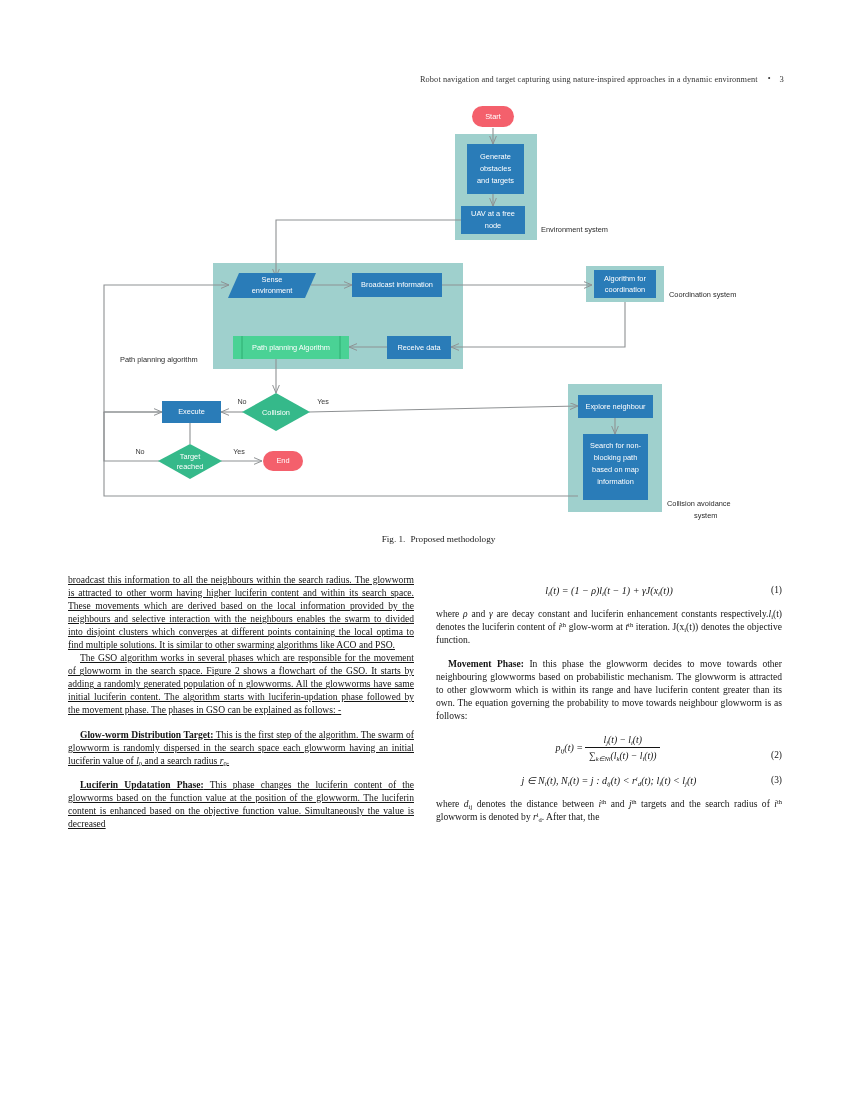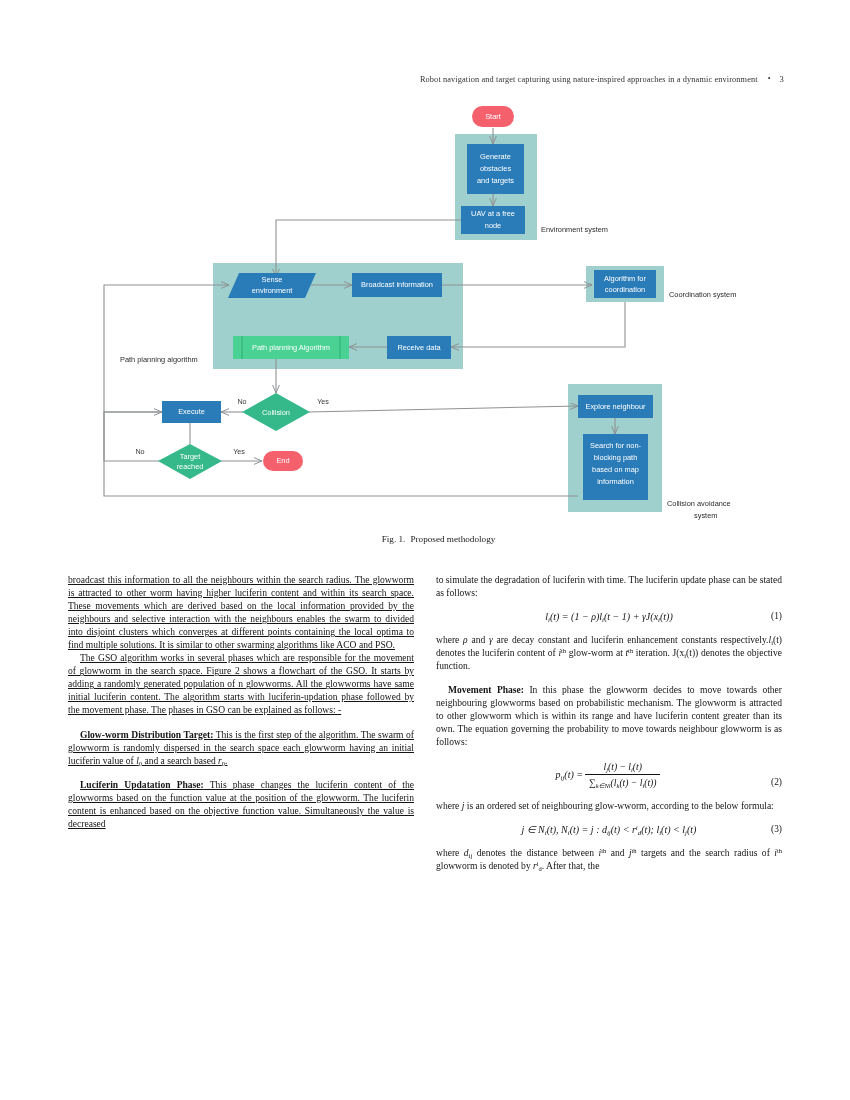--- a/index.html
+++ b/index.html
@@ -269,50 +269,48 @@
   <span class="cap-lbl">Fig. 1.</span><span>Proposed methodology</span>
 </div>
 
 <div class="col col-left">
 
   <p>broadcast this information to all the neighbours within the search radius. The glowworm is attracted to other worm having higher luciferin content and within its search space. These movements which are derived based on the local information provided by the neighbours and selective interaction with the neighbours enables the swarm to divided into disjoint clusters which converges at different points containing the local optima to find multiple solutions. It is similar to other swarming algorithms like ACO and PSO.</p>
 
   <p class="indent">The GSO algorithm works in several phases which are responsible for the movement of glowworm in the search space. Figure 2 shows a flowchart of the GSO. It starts by adding a randomly generated population of n glowworms. All the glowworms have same initial luciferin content. The algorithm starts with luciferin-updation phase followed by the movement phase. The phases in GSO can be explained as follows: -</p>
 
   <p class="indent gap">
-    <span class="runin">Glow-worm Distribution Target:</span><span> This is the first step of the algorithm. The swarm of glowworm is randomly dispersed in the search space each glowworm having an initial luciferin value of </span><i>l</i><sub>0</sub><span> and a search based </span><i>r</i><sub>0</sub><span>.</span>
+    <span class="runin">Glow-worm Distribution Target:</span><span> This is the first step of the algorithm. The swarm of glowworm is randomly dispersed in the search space each glowworm having an initial luciferin value of </span><i>l</i><sub>0</sub><span> and a search radius </span><i>r</i><sub>0</sub><span>.</span>
   </p>
 
   <p class="indent gap">
     <span class="runin">Luciferin Updatation Phase:</span><span> This phase changes the luciferin content of the glowworms based on the function value at the position of the glowworm. The luciferin content is enhanced based on the objective function value. Simultaneously the value is decreased</span>
   </p>
 
 </div>
 
 <div class="col col-right">
 
-  <p>to simulate the degradation of luciferin with time. The luciferin update phase can be stated as follows:</p>
 
   <div class="eq">
     <span class="eq-body"><i>l</i><sub>i</sub><span>(t) = (1 − ρ)l</span><sub>i</sub><span>(t − 1) + γJ(x</span><sub>i</sub><span>(t))</span></span>
     <span class="eq-num">(1)</span>
   </div>
 
   <p><span>where </span><i>ρ</i><span> and </span><i>γ</i><span> are decay constant and luciferin enhancement constants respectively.</span><i>l</i><sub>i</sub><span>(t) denotes the luciferin content of </span><i>i</i><sup>th</sup><span> glow-worm at </span><i>t</i><sup>th</sup><span> iteration. J(x</span><sub>i</sub><span>(t)) denotes the objective function.</span></p>
 
   <p class="indent gap">
     <span class="runin">Movement Phase:</span><span> In this phase the glowworm decides to move towards other neighbouring glowworms based on probabilistic mechanism. The glowworm is attracted to other glowworm which is within its range and have luciferin content greater than its own. The equation governing the probability to move towards neighbour glowworm is as follows:</span>
   </p>
 
   <div class="eq">
     <span class="eq-body"><span class="eq-tall"><i>p</i><sub>ij</sub><span>(t) =</span></span><span class="eq-frac"><span class="num"><i>l</i><sub>j</sub><span>(t) − l</span><sub>i</sub><span>(t)</span></span><span class="den"><span class="nostyle">∑</span><sub>k∈N</sub><sub>i</sub><span>(l</span><sub>k</sub><span>(t) − l</span><sub>i</sub><span>(t))</span></span></span></span>
     <span class="eq-num">(2)</span>
   </div>
 
-  <p><span>where </span><i>j</i><span> is an ordered set of neighbouring glow-wworm, according to the below formula:</span></p>
 
   <div class="eq">
     <span class="eq-body"><span>j ∈ N</span><sub>i</sub><span>(t), N</span><sub>i</sub><span>(t) = j : d</span><sub>ij</sub><span>(t) &lt; r</span><sup>i</sup><sub>d</sub><span>(t); l</span><sub>i</sub><span>(t) &lt; l</span><sub>j</sub><span>(t)</span></span>
     <span class="eq-num">(3)</span>
   </div>
 
   <p><span>where </span><i>d</i><sub>ij</sub><span> denotes the distance between </span><i>i</i><sup>th</sup><span> and </span><i>j</i><sup>th</sup><span> targets and the search radius of </span><i>i</i><sup>th</sup><span> glowworm is denoted by </span><i>r</i><sup>i</sup><sub>d</sub><span>. After that, the</span></p>
 
 </div>
 

